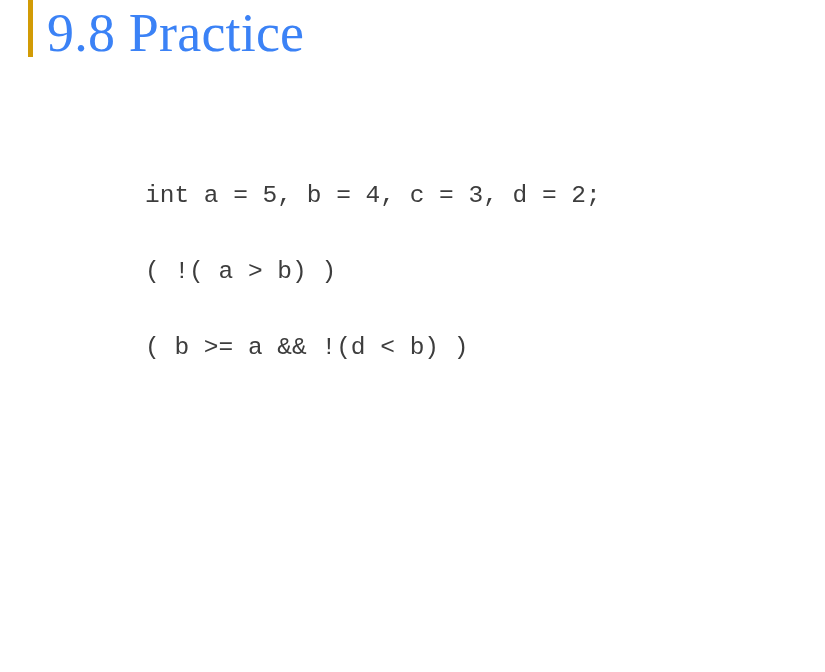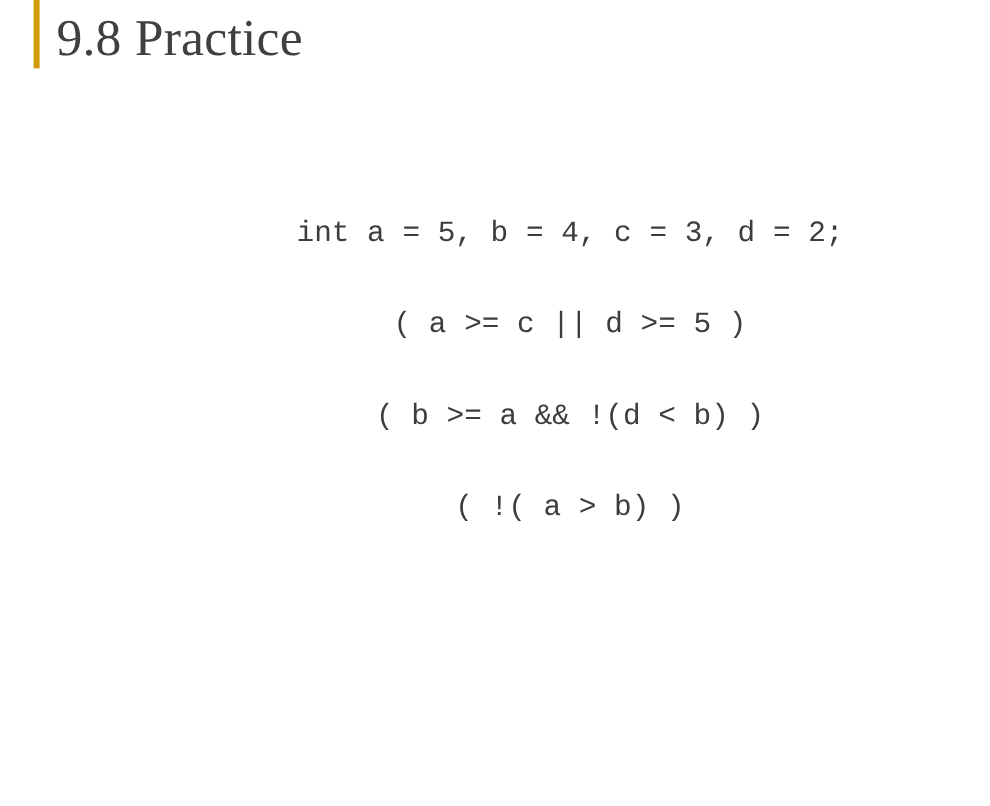--- a/index.html
+++ b/index.html
@@ -40,35 +40,34 @@
     width: 5px;
     height: 57px;
     background: #d29b05;
   }
 
   .slide-title {
     position: absolute;
     left: 47px;
     top: -1px;
     font-family: "Liberation Serif", "DejaVu Serif", serif;
-    font-size: 43px;
+    font-size: 54px;
     font-weight: normal;
     line-height: 68px;
-    color: #404040;
+    color: #3b82f6;
     white-space: pre;
     letter-spacing: 0.2px;
   }
 
   
   .code-block {
     position: absolute;
     left: 145px;
     top: 181px;
     width: 660px;
-    text-align: center;
   }
 
   .code-line {
     font-family: "Liberation Mono", "DejaVu Sans Mono", monospace;
     font-size: 24.5px;
     line-height: 30px;
     color: #3d3d3d;
     white-space: pre;
     height: 30px;
     margin-bottom: 46px;
@@ -84,18 +83,17 @@
 
 <div class="slide">
 
   <div class="title-block">
     <div class="title-accent-bar"></div>
     <div class="slide-title">9.8 Practice</div>
   </div>
 
   <div class="code-block">
     <div class="code-line">int a = 5, b = 4, c = 3, d = 2;</div>
-    <div class="code-line">( a &gt;= c || d &gt;= 5 )</div>
+    <div class="code-line">( !( a &gt; b) )</div>
     <div class="code-line">( b &gt;= a &amp;&amp; !(d &lt; b) )</div>
-    <div class="code-line">( !( a &gt; b) )</div>
   </div>
 
 </div>
 
 </body></html>

